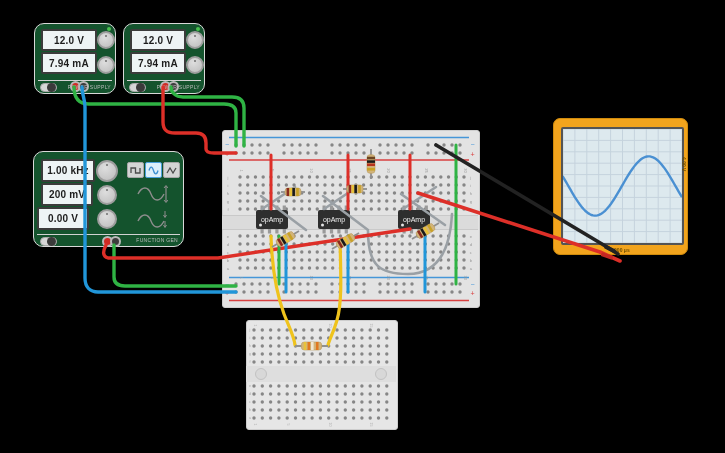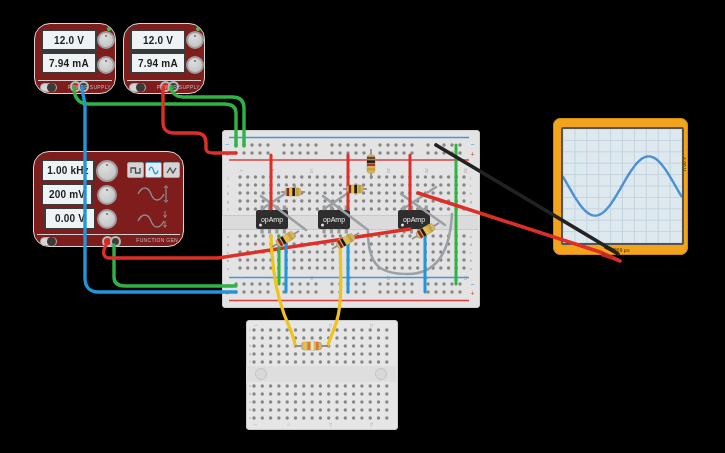--- a/index.html
+++ b/index.html
@@ -1,19 +1,19 @@
 <!DOCTYPE html>
 <html><head>
 <meta charset="utf-8">
 <style>
   html,body{margin:0;padding:0;background:#000;}
   #stage{position:relative;width:725px;height:453px;background:#000;overflow:hidden;
          font-family:"Liberation Sans",sans-serif;}
   .layer{position:absolute;left:0;top:0;pointer-events:none;}
-  .panel{position:absolute;background:#7f1d1d;border:1px solid #d8d8d8;border-radius:16px;
+  .panel{position:absolute;background:#14532d;border:1px solid #d8d8d8;border-radius:10px;
          box-shadow:0 1px 2px rgba(0,0,0,.4);}
   .disp{position:absolute;background:#eef4f5;border:2px solid #3b3b3b;border-radius:2px;
         display:flex;align-items:center;justify-content:center;
         font-weight:bold;font-size:10px;color:#1c1c1c;letter-spacing:.2px;}
   .knob{position:absolute;border-radius:50%;
         background:radial-gradient(circle at 40% 32%,#dedede,#bcbcbc);
         border:2px solid #9d9d9d;}
   .knob::after{content:"";position:absolute;width:2px;height:2px;border-radius:50%;
         background:#6f6f6f;top:2px;left:50%;margin-left:-1px;}
   .term{position:absolute;width:7px;height:7px;border-radius:50%;border:2px solid #b9b9b9;}
@@ -761,21 +761,21 @@
       <div class="toggle-knob"></div>
     </div>
     <div class="term term-red" style="left:36px;top:57px;"></div>
     <div class="term term-black" style="left:44px;top:57px;"></div>
     <div class="brand" style="right:4px;bottom:3px;">POWER SUPPLY</div>
   </div>
 
   <div class="panel" style="left:33px;top:151px;width:149px;height:94px;">
     <div class="disp" style="left:7px;top:7px;width:50px;height:19px;">1.00 kHz</div>
     <div class="disp" style="left:7px;top:31px;width:48px;height:19px;">200 mV</div>
-    <div class="disp" style="left:10px;top:55px;width:48px;height:19px;text-align:right;">0.00 V</div>
+    <div class="disp" style="left:3px;top:55px;width:48px;height:19px;text-align:right;">0.00 V</div>
     <div class="knob" style="left:62px;top:8px;width:18px;height:18px;"></div>
     <div class="knob" style="left:63px;top:33px;width:16px;height:16px;"></div>
     <div class="knob" style="left:63px;top:57px;width:16px;height:16px;"></div>
 
     <div class="wavebtn" style="left:93px;top:10px;">
       <svg width="11" height="11" viewBox="0 0 11 11">
         <path d="M1,8 L1,3 L5.5,3 L5.5,8 L10,8 L10,3" fill="none" stroke="#4b4b4b" stroke-width="1.3"></path>
       </svg>
     </div>
     <div class="wavebtn sel" style="left:111px;top:10px;">

